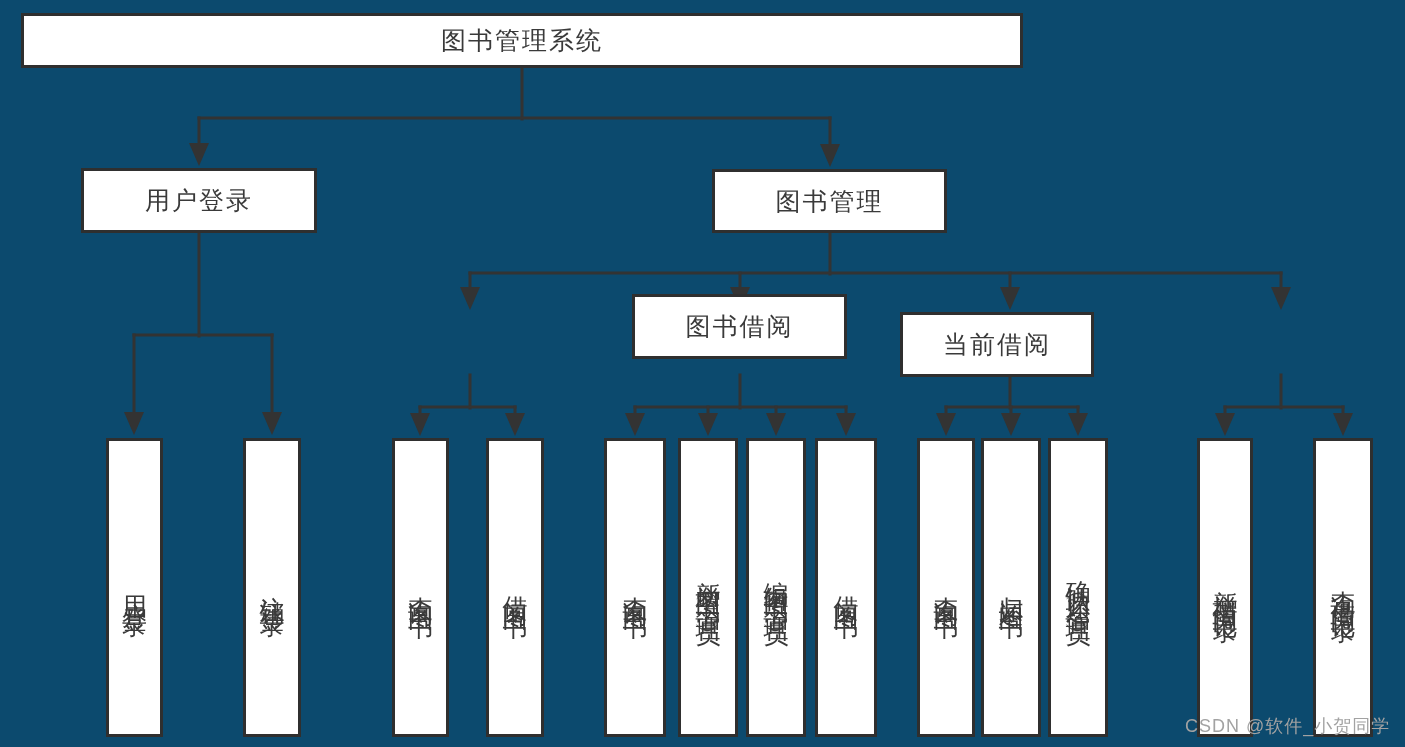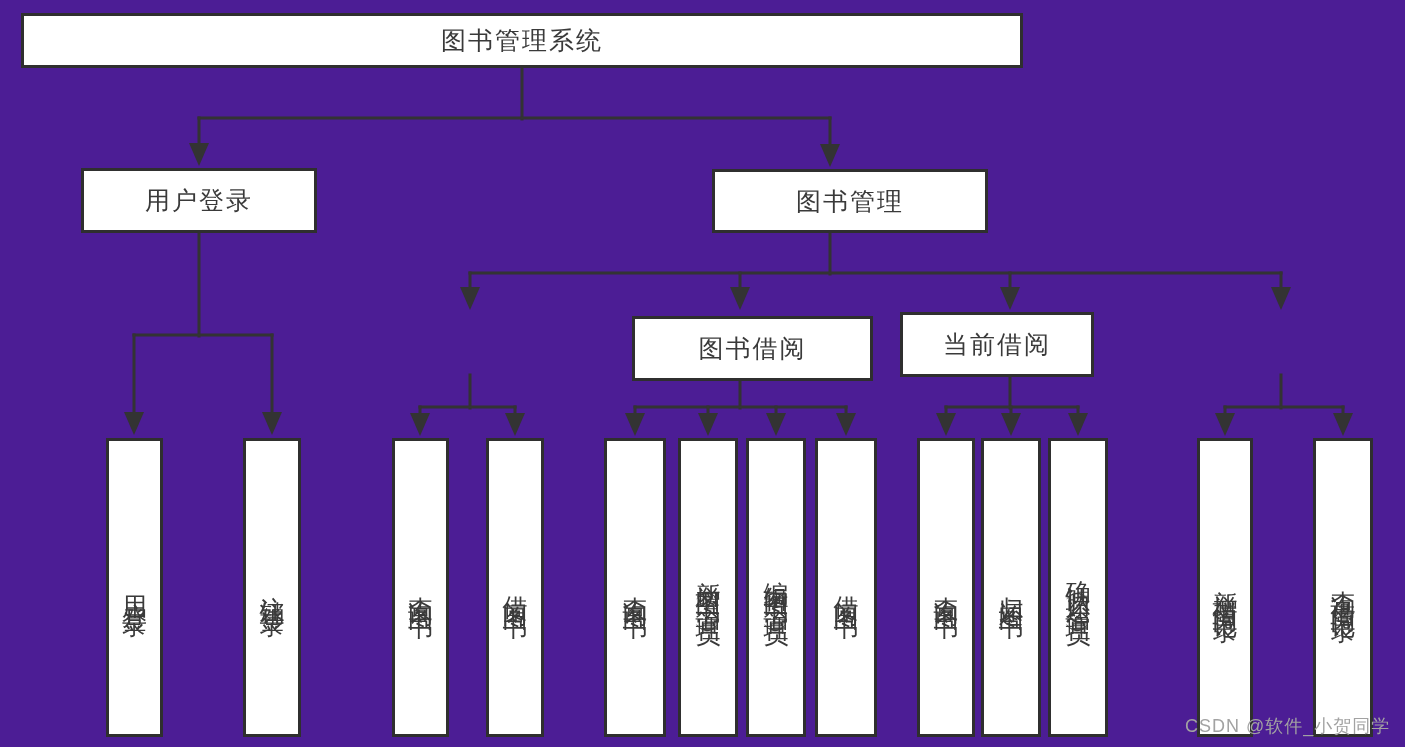--- a/index.html
+++ b/index.html
@@ -1,21 +1,21 @@
 <!DOCTYPE html>
 <html><head>
 <meta charset="utf-8">
 <style>
   html, body { margin: 0; padding: 0; background: #ffffff; }
   * { box-sizing: border-box; }
   #canvas {
     position: relative;
     width: 1405px;
     height: 747px;
-    background: #4c1d95;
+    background: #0c4a6e;
     font-family: "Liberation Sans", "DejaVu Sans", sans-serif;
     overflow: hidden;
   }
   #wires {
     position: absolute;
     left: 0; top: 0;
     width: 1405px; height: 747px;
   }
   .hbox {
     position: absolute;
@@ -117,25 +117,25 @@
       <polygon points="1333,413 1353,413 1343,436" fill="#333333"></polygon>
     </svg>
 
   <div class="hbox" style="left:21px; top:13px; width:1002px; height:55px">
     <span>图书管理系统</span>
   </div>
 
   <div class="hbox" style="left:81px; top:168px; width:236px; height:65px">
     <span>用户登录</span>
   </div>
-  <div class="hbox" style="left:712px; top:169px; width:276px; height:64px">
+  <div class="hbox" style="left:712px; top:169px; width:235px; height:64px">
     <span>图书管理</span>
   </div>
 
-  <div class="hbox" style="left:632px; top:316px; width:241px; height:65px">
+  <div class="hbox" style="left:632px; top:294px; width:215px; height:65px">
     <span>图书借阅</span>
   </div>
   <div class="hbox" style="left:900px; top:312px; width:194px; height:65px">
     <span>当前借阅</span>
   </div>
 
   <div class="leaf" style="left:106px; width:57px">
     <span class="vtext">用户登录</span>
   </div>
   <div class="leaf" style="left:243px; width:58px">

